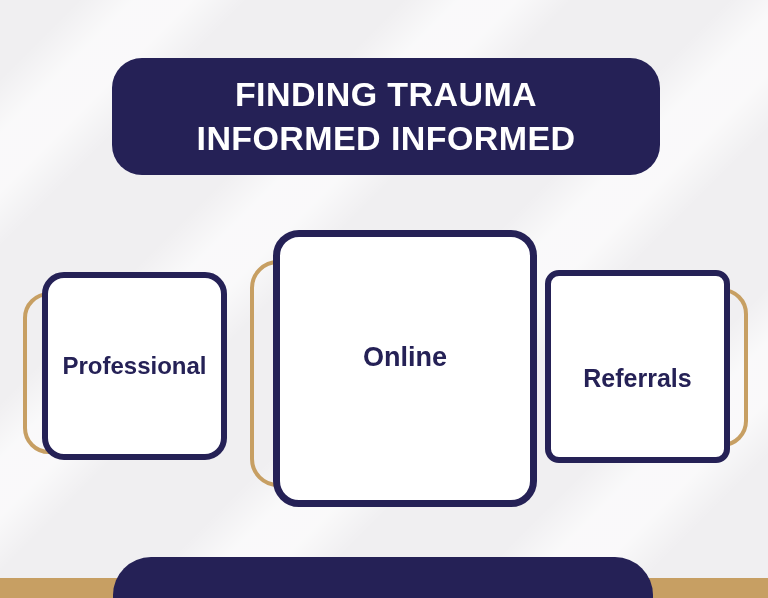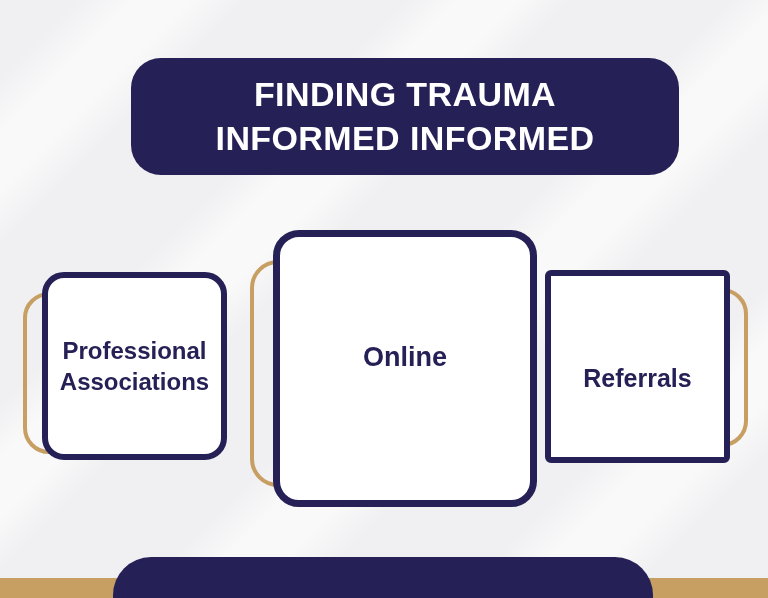--- a/index.html
+++ b/index.html
@@ -34,21 +34,20 @@
     z-index:0;
   }
   .title-banner{
     position:absolute;
     left:112px;top:58px;width:548px;height:117px;
     background:var(--navy);
     border-radius:30px;
     display:flex;flex-direction:column;
     align-items:center;justify-content:center;
     z-index:3;
-    margin-left:19px;
   }
   .title-line{
     color:var(--title-text);
     font-size:34px;font-weight:700;
     letter-spacing:0.4px;
     line-height:1.28;
     text-align:center;
     white-space:nowrap;
   }
   .gold-accent{
@@ -85,21 +84,21 @@
     left:42px;top:272px;width:185px;height:188px;border-radius:22px;
   }
   .card-left .card-line{font-size:24px;}
   .card-center{
     left:273px;top:230px;width:264px;height:277px;
     border-width:7px;border-radius:26px;
     padding-bottom:22px;
   }
   .card-center .card-line{font-size:27px;}
   .card-right{
-    left:545px;top:270px;width:185px;height:193px;border-radius:6px;
+    left:545px;top:270px;width:185px;height:193px;border-radius:14px;
     padding-top:24px;
   }
   .card-right .card-line{font-size:25px;}
   .gold-band{
     position:absolute;
     left:0;top:578px;width:768px;height:20px;
     background:var(--gold);
     z-index:2;
   }
   .bottom-banner{
@@ -118,21 +117,20 @@
   <div class="bg-stripes"></div>
 
   <header class="title-banner">
     <div class="title-line">FINDING TRAUMA</div>
     <div class="title-line">INFORMED INFORMED</div>
   </header>
 
   <div class="gold-accent gold-left"></div>
   <div class="card card-left">
     <div class="card-line">Professional</div>
-    <div class="card-line">Associations</div>
   </div>
 
   <div class="gold-accent gold-center"></div>
   <div class="card card-center">
     <div class="card-line">Online</div>
   </div>
 
   <div class="gold-accent gold-right"></div>
   <div class="card card-right">
     <div class="card-line">Referrals</div>

